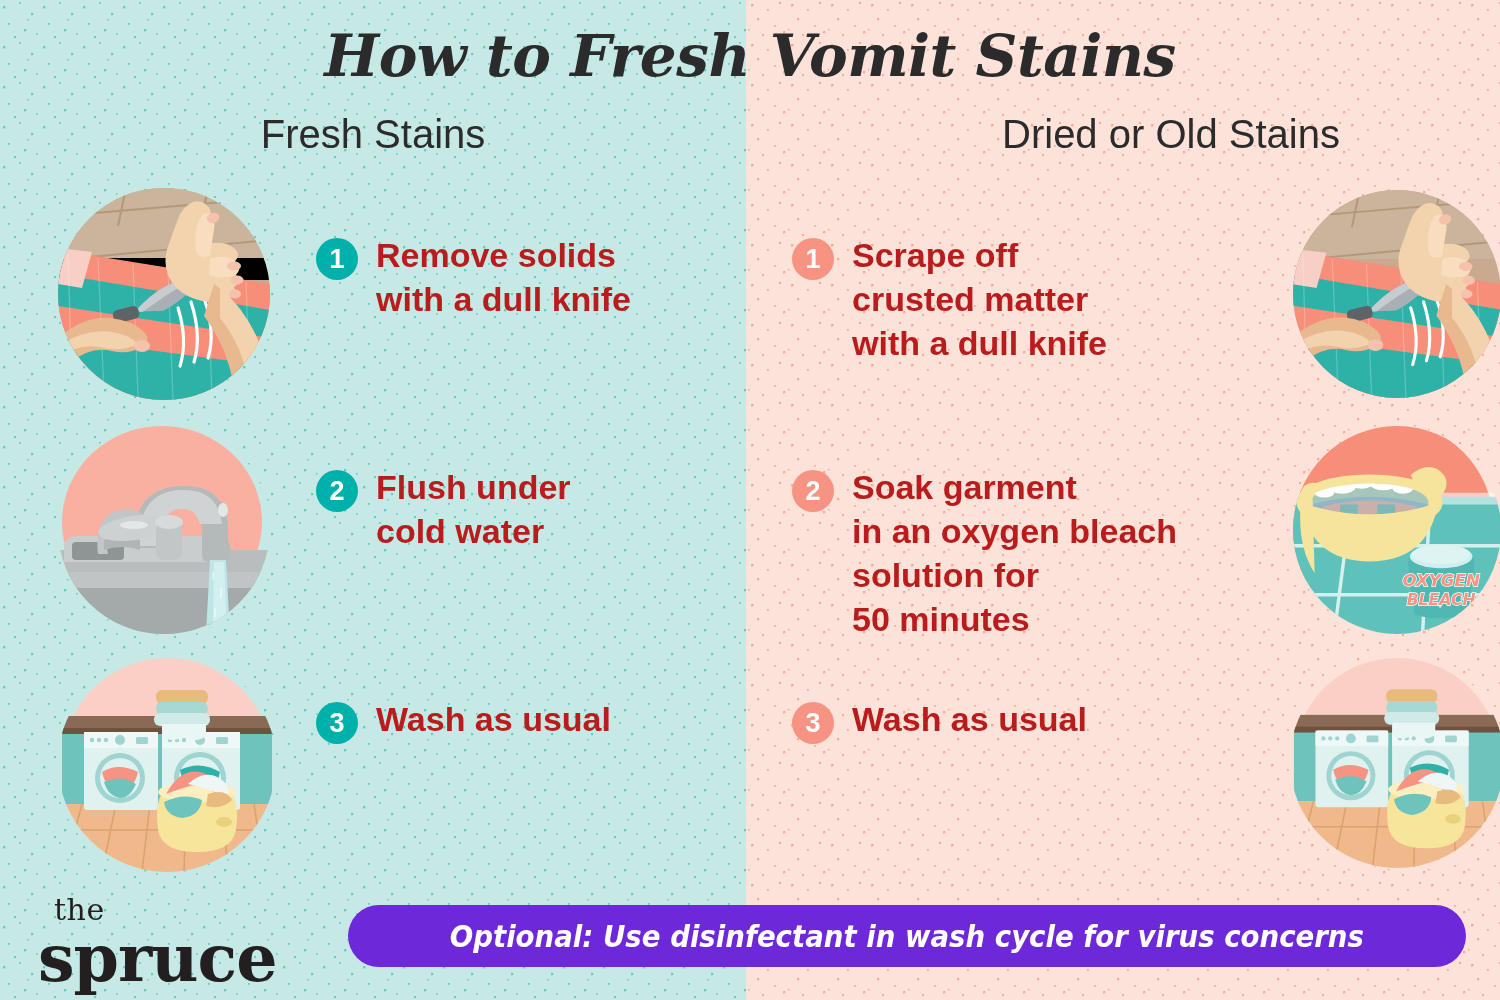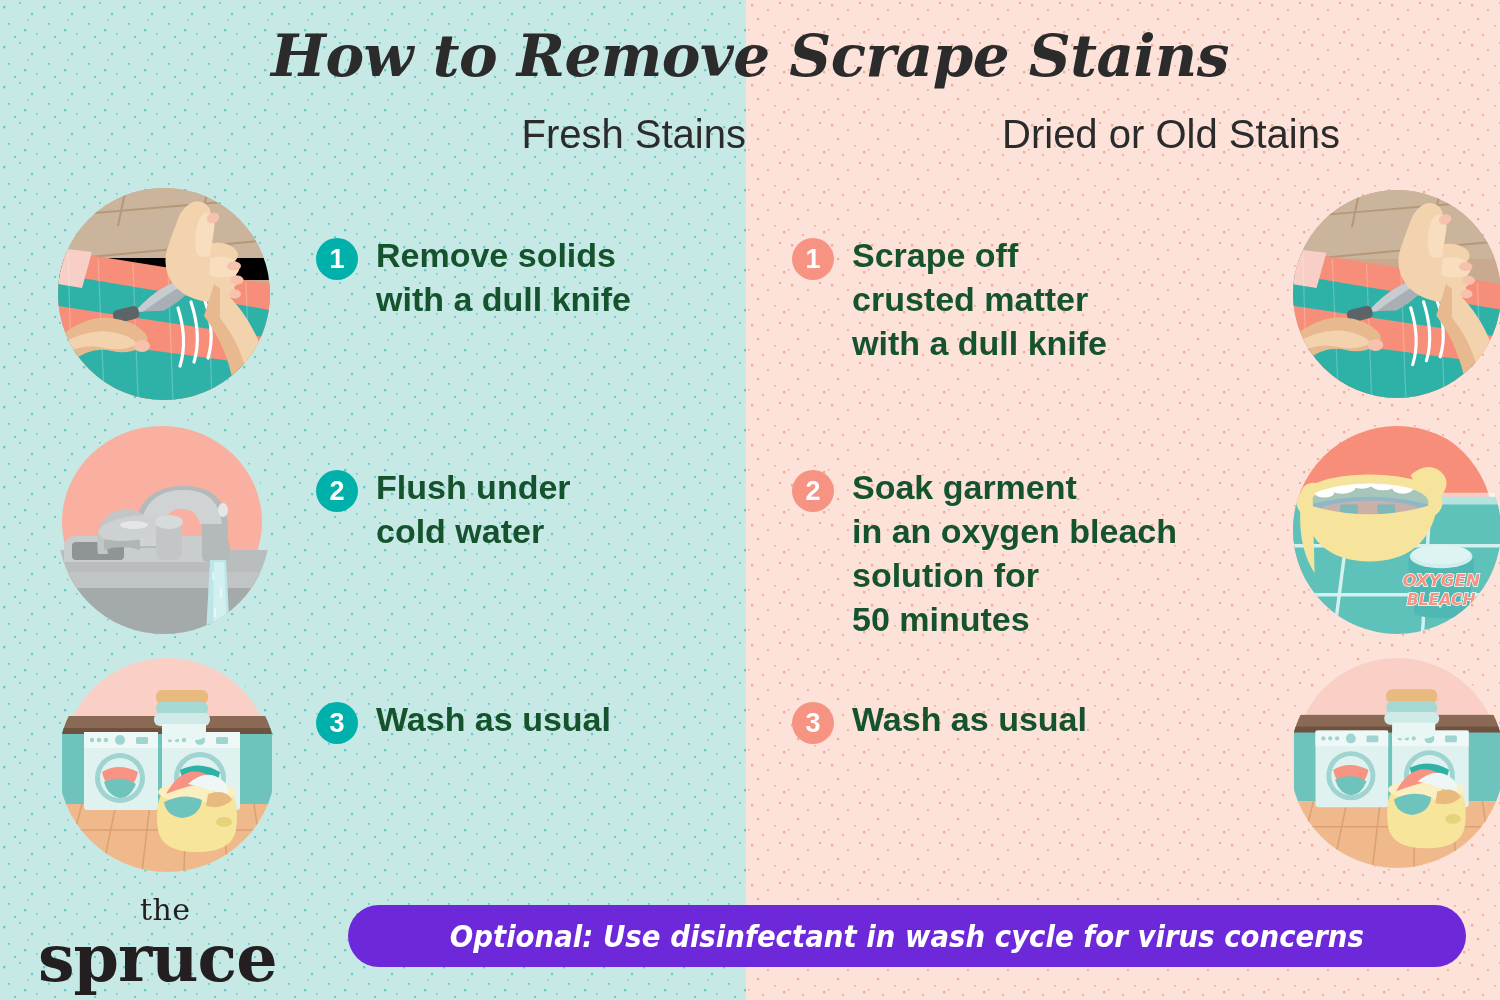--- a/index.html
+++ b/index.html
@@ -40,21 +40,21 @@
 
   
   .col-head {
     position: absolute;
     top: 112px;
     font-size: 40px;
     font-weight: normal;
     color: #2b2b2b;
     text-align: center;
   }
-  .col-head.left  { left: 0;    width: 746px; text-align: right; }
+  .col-head.left  { left: 0;    width: 746px; }
   .col-head.right { left: 746px; width: 850px; }
 
   
   .step {
     position: absolute;
     display: flex;
     align-items: flex-start;
   }
   .step.left  { flex-direction: row; }
   .step.right { flex-direction: row; }
@@ -71,21 +71,21 @@
     justify-content: center;
     line-height: 1;
   }
   .badge.teal  { background: #00b0ab; }
   .badge.coral { background: #f79382; }
 
   .step-text {
     font-size: 34px;
     font-weight: bold;
     line-height: 1.29;
-    color: #14532d;
+    color: #b91c1c;
     white-space: pre-line;
     margin-left: 18px;
     margin-top: -4px;
   }
 
   
   .illus {
     position: absolute;
     border-radius: 50%;
     overflow: hidden;
@@ -117,21 +117,20 @@
     position: absolute;
     left: 38px; top: 895px;
     font-family: "DejaVu Serif", serif;
     color: #231f20;
     line-height: 1;
   }
   .logo-the {
     font-size: 30px;
     letter-spacing: .5px;
     margin-left: 16px;
-    text-align: center;
   }
   .logo-spruce {
     font-size: 65px;
     font-weight: bold;
     letter-spacing: -1px;
     margin-top: 1px;
   }
 </style>
 </head>
 <body>
@@ -166,21 +165,21 @@
         <rect x="11" y="18" width="2.2" height="2.2" fill="#f08a6e"></rect>
         <rect x="28" y="25" width="1.7" height="1.7" fill="#f08a6e"></rect>
         <rect x="37" y="31" width="2.3" height="2.3" fill="#f08a6e"></rect>
         <rect x="16" y="34" width="1.9" height="1.9" fill="#f08a6e"></rect>
         <rect x="2" y="29" width="1.5" height="1.5" fill="#f08a6e"></rect>
       </pattern>
     </defs>
     <rect width="754" height="1000" fill="url(#spkR)" opacity="0.75"></rect>
   </svg>
 
-  <div class="title">How to Remove Scrape Stains</div>
+  <div class="title">How to Fresh Vomit Stains</div>
 
   <div class="col-head left">Fresh Stains</div>
   <div class="col-head right">Dried or Old Stains</div>
 
   <div class="illus" style="left:58px; top:188px; width:212px; height:212px;">
     <svg viewBox="0 0 212 212" width="212" height="212">
       <rect width="212" height="212" fill="#c9a98f"></rect>
       <rect y="0" width="212" height="70" fill="#cbb49c"></rect>
       <rect y="70" width="212" height="22" fill="#c2a governor"></rect>
       <g stroke="#b49878" stroke-width="2">

